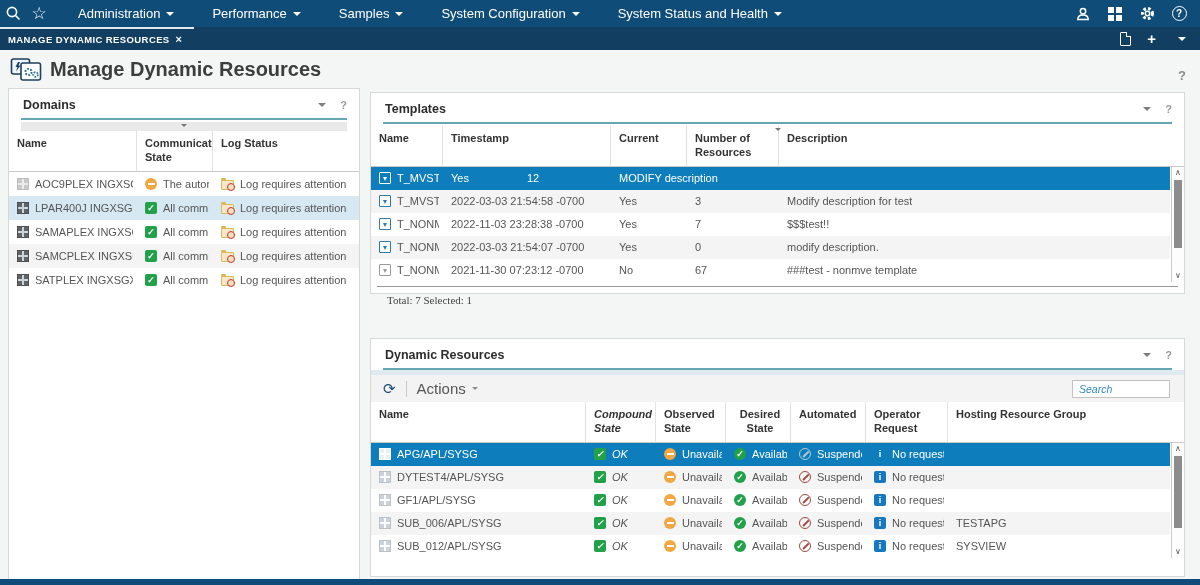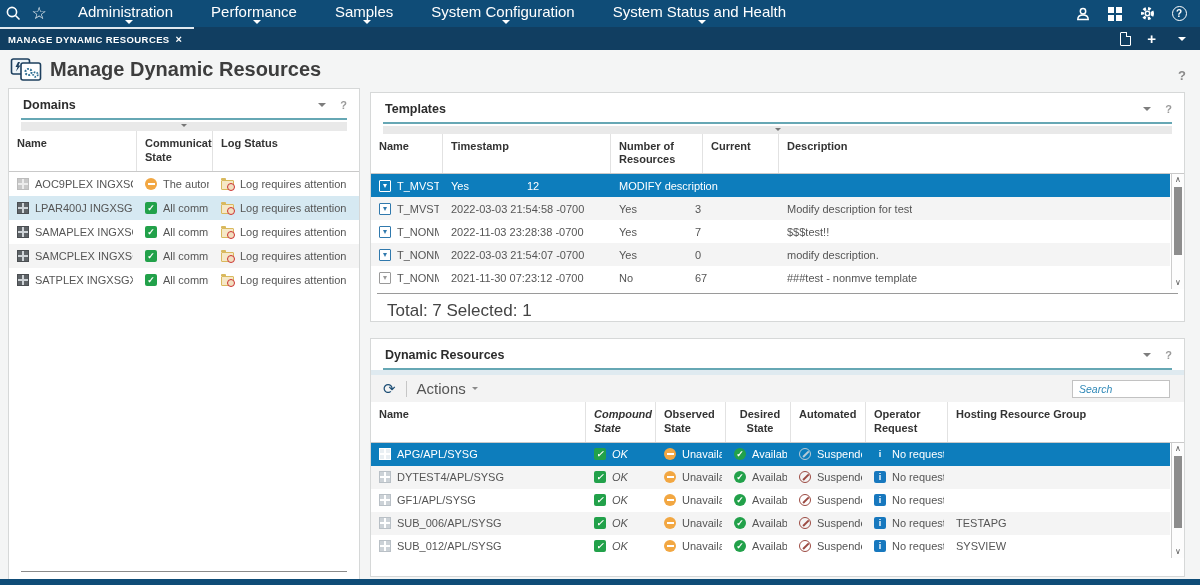--- a/index.html
+++ b/index.html
@@ -6,21 +6,21 @@
   html,body { width:1200px; height:585px; overflow:hidden; background:#eef0f0;
               font-family:"Liberation Sans", sans-serif; }
 
   
   .navbar { position:absolute; left:0; top:0; width:1200px; height:27px;
             background:#0f4c77; display:flex; align-items:center; color:#fff; }
   .nav-icon { width:26px; height:27px; display:flex; align-items:center; justify-content:center; cursor:pointer; }
   .nav-icon svg { display:block; }
   .star-glyph { font-size:17px; line-height:1; color:#fff; }
   .menu { display:flex; align-items:center; margin-left:26px; gap:38px; }
-  .menu-item { color:#fff; font-size:15px; display:flex; align-items:center; cursor:pointer; white-space:nowrap;flex-direction:column; }
+  .menu-item { color:#fff; font-size:13px; display:flex; align-items:center; cursor:pointer; white-space:nowrap; }
   .caret-w { display:inline-block; margin-left:6px; width:0; height:0;
              border-left:4px solid transparent; border-right:4px solid transparent; border-top:4px solid #fff; }
   .nav-right { margin-left:auto; display:flex; align-items:center; gap:6px; padding-right:8px; }
   .grid-icon { display:grid; grid-template-columns:6px 6px; grid-template-rows:6px 6px; gap:2px; }
   .grid-icon b { background:#fff; }
   .help-circle { width:15px; height:15px; border:1.5px solid #fff; border-radius:50%;
                  font-size:10px; font-weight:bold; display:flex; align-items:center; justify-content:center; }
 
   
   .tabbar { position:absolute; left:0; top:27px; width:1200px; height:23px; background:#113e61;
@@ -80,21 +80,21 @@
 
   .tbody-wrap { position:relative; }
   .vscroll { position:absolute; right:0; top:0; bottom:0; width:13px; background:#fdfdfd;
              border-left:1px solid #ccc; }
   .vscroll .arr { position:absolute; left:0; width:12px; height:12px; text-align:center; font-size:8px;
                   color:#555; line-height:12px; cursor:pointer; }
   .vscroll .arr.up { top:0; } .vscroll .arr.dn { bottom:0; }
   .vscroll .thumb { position:absolute; left:2px; width:8px; background:#8d8d8d; cursor:pointer; }
 
   .total-line { border-top:1px solid #8a8a8a; margin:0 12px; }
-  .total-text { font-size:17px; color:#444; padding:7px 0 0 16px; }
+  .total-text { font-size:11px; color:#444; padding:7px 0 0 16px;font-family:Liberation Serif, serif; }
 
   
   .blue-strip { height:5px; background:#dfeaf0; }
   .toolbar { height:27px; background:#f3f3f3; display:flex; align-items:center; padding:0 14px 0 12px; }
   .refresh { color:#1d4e75; font-size:15px; line-height:1; cursor:pointer; }
   .tb-div { width:1px; height:16px; background:#c6c6c6; margin:0 10px; }
   .actions { font-size:15px; color:#555; display:flex; align-items:center; cursor:pointer; }
   .caret-s { width:0; height:0; border-left:3.5px solid transparent; border-right:3.5px solid transparent;
              border-top:3.5px solid #8a8a8a; margin-left:6px; }
   .search-box { margin-left:auto; width:98px; height:18px; border:1px solid #c2c2c2; background:#fff;
@@ -143,21 +143,21 @@
   .ic-resource { background:#ccd2d7; border:1px solid #b9c0c6;
       background-image:linear-gradient(to right, transparent 42%, #fff 42%, #fff 58%, transparent 58%),
                        linear-gradient(to bottom, transparent 42%, #fff 42%, #fff 58%, transparent 58%); }
   .sel .ic-resource { background-color:#e9eff3; border-color:#fff; }
 
   
   .footer { position:absolute; left:0; bottom:0; width:1200px; height:6px; background:#0f4c77; }
 
   
   #domains-panel   { left:8px;   top:38px;  width:352px; height:522px; display:flex; flex-direction:column; }
-  #templates-panel { left:370px; top:42px;  width:815px; height:230px; display:flex; flex-direction:column; }
+  #templates-panel { left:370px; top:42px;  width:815px; height:202px; display:flex; flex-direction:column; }
   #resources-panel { left:370px; top:288px; width:815px; height:239px; display:flex; flex-direction:column; }
   #domains-spacer { flex:1; }
 </style>
 </head>
 <body>
 
 <div class="navbar">
   <span class="nav-icon">
     <svg width="17" height="17" viewBox="0 0 17 17">
         <circle cx="7" cy="7" r="4.6" fill="none" stroke="#fff" stroke-width="1.6"></circle>
@@ -342,22 +342,22 @@
       <i class="caret-g"></i>
       <span class="panel-help">?</span>
     </div>
     <div class="teal-line"></div>
     <div class="minibar">
         <i></i>
       </div>
     <div class="thead" style="padding-right:14px;">
       <div class="th c-t0">Name</div>
       <div class="th c-t1">Timestamp</div>
+      <div class="th c-t2">Current</div>
       <div class="th c-t3">Number of Resources</div>
-      <div class="th c-t2">Current</div>
       <div class="th c-t4">Description</div>
     </div>
     <div class="tbody-wrap" style="height:115px;">
       <div id="templates-body" style="margin-right:14px;">
           <div class="trow sel">
             <div class="tcell c-t0">
               <span class="ic ic-template"></span>
               <span class="ct">T_MVSTEST</span>
             </div>
             <div class="tcell c-t2">

